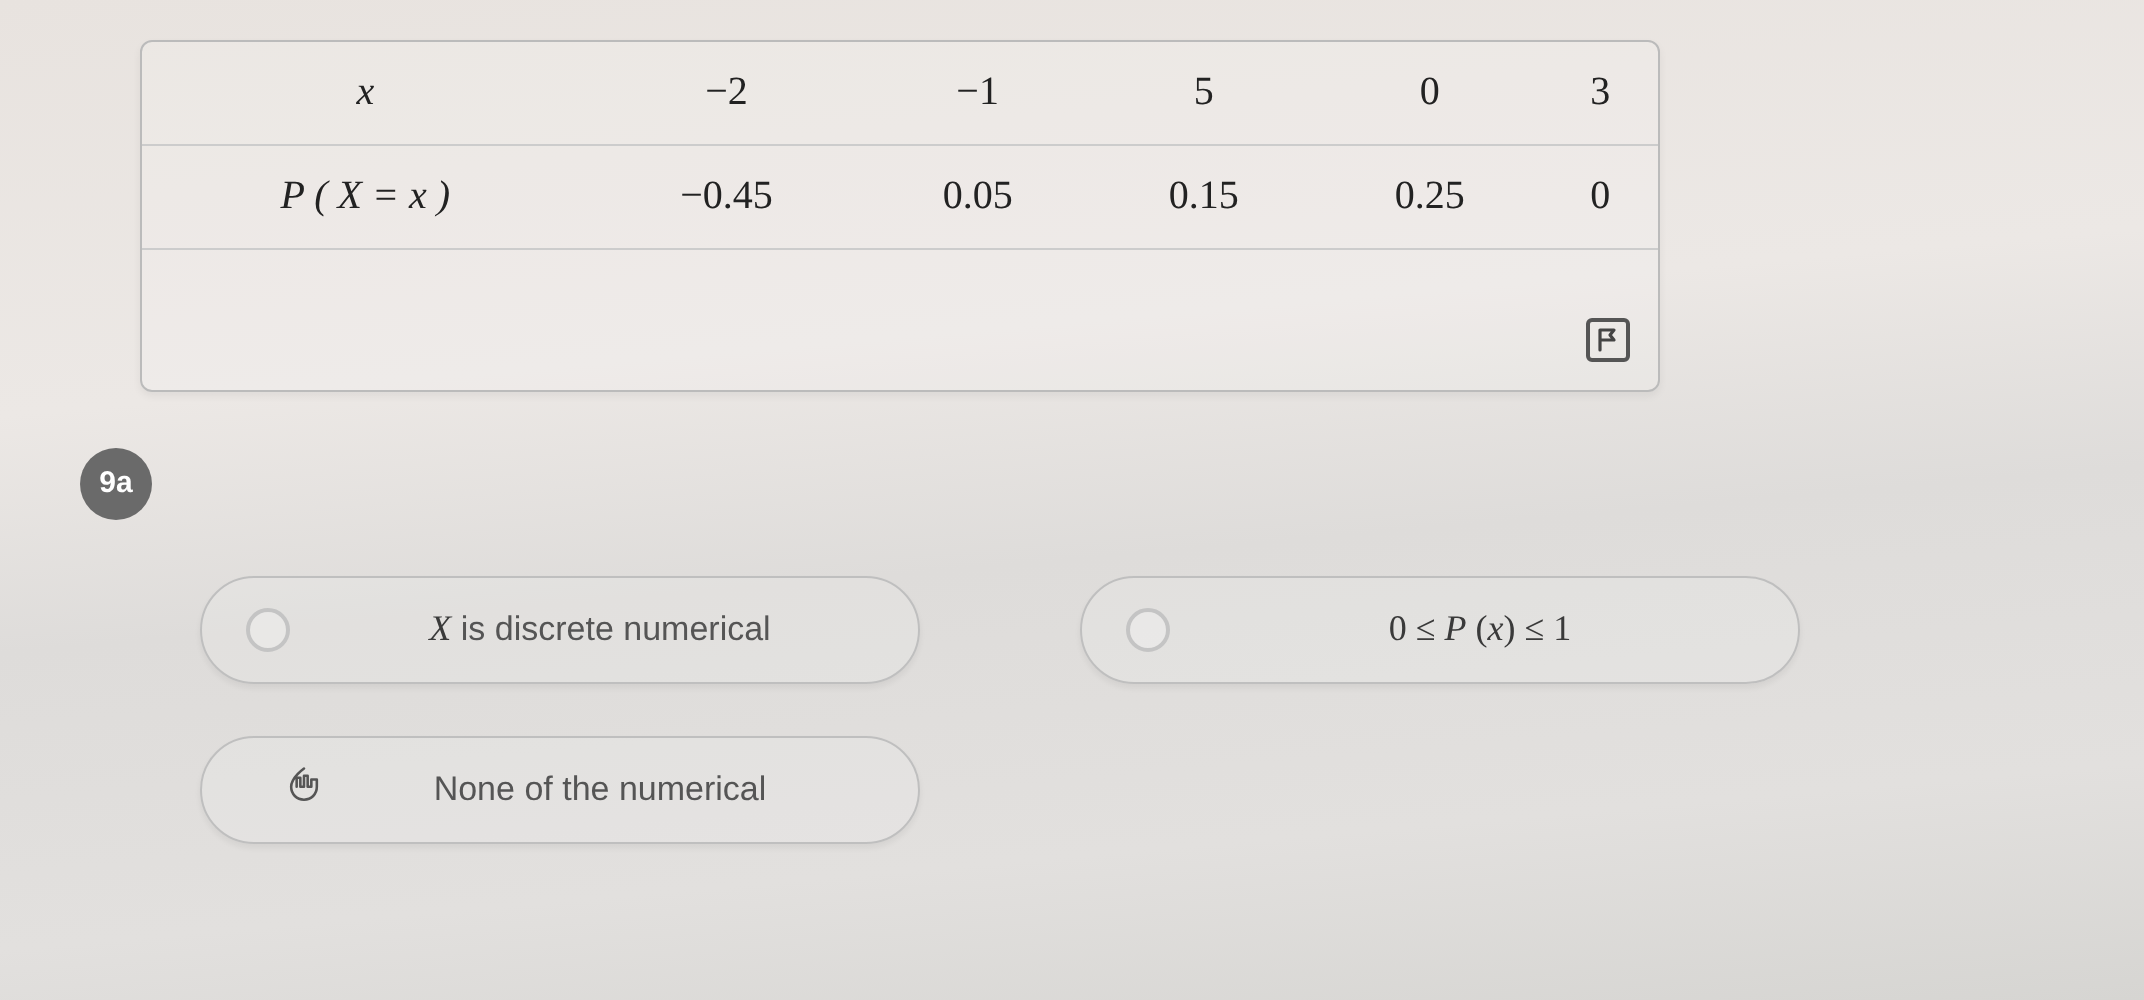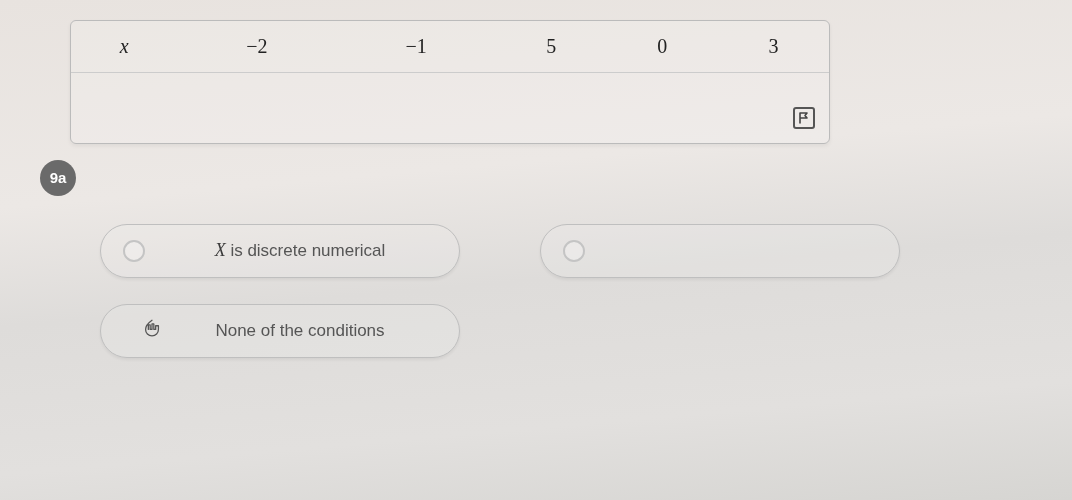--- a/index.html
+++ b/index.html
@@ -47,21 +47,21 @@
     border: 2px solid #555;
     border-radius: 3px;
     display: flex;
     align-items: center;
     justify-content: center;
   }
   .flag svg { width: 12px; height: 12px; }
   .question-row {
     display: flex;
     align-items: center;
-    margin-top: 16px;
+    margin-top: 28px;
     margin-left: 0;
   }
   .badge {
     width: 36px;
     height: 36px;
     border-radius: 50%;
     background: #6a6a6a;
     color: #fff;
     font-weight: 600;
     font-size: 15px;
@@ -136,20 +136,28 @@
     <table>
       <tbody>
           <tr>
         <td><span class="var">x</span></td>
         <td>−2</td>
         <td>−1</td>
         <td>5</td>
         <td>0</td>
         <td>3</td>
       </tr>
+      <tr>
+        <td><span class="var">P ( X = x )</span></td>
+        <td>−0.45</td>
+        <td>0.05</td>
+        <td>0.15</td>
+        <td>0.25</td>
+        <td>0</td>
+      </tr>
       <tr class="spacer-row">
             <td colspan="6"></td>
           </tr>
     </tbody>
       </table>
     <div class="flag">
       <svg viewBox="0 0 12 12">
         <path d="M2 1 L2 11 M2 1 L9 1 L7 3.5 L9 6 L2 6" fill="none" stroke="#444" stroke-width="1.6" stroke-linejoin="round" stroke-linecap="round"></path>
       </svg>
     </div>
@@ -164,26 +172,29 @@
     <div class="opt">
       <div class="radio"></div>
       <div class="content">
         <span class="var">X</span><span style="font-family:Arial,sans-serif;font-size:17px;color:#555;"> is discrete numerical</span>
       </div>
     </div>
 
 
     <div class="opt">
       <div class="radio"></div>
+      <div class="content">
+        0 ≤ <span class="var">P</span> (<span class="var">x</span>) ≤ 1
+      </div>
     </div>
 
     <div class="opt">
       <div class="cursor">
         <svg viewBox="0 0 24 24">
             <path d="M12 3 C12 3 5 8 5 13 C5 17 8 20 12 20 C16 20 19 17 19 13 L19 9 L16 9 L16 13 L14 13 L14 7 L12 7 L12 13 L10 13 L10 8 L8 8 L8 13" fill="none" stroke="#555" stroke-width="1.4" stroke-linecap="round" stroke-linejoin="round"></path>
           </svg>
       </div>
-      <div class="content sans" style="margin-left:40px;">None of the conditions</div>
+      <div class="content sans" style="margin-left:40px;">None of the numerical</div>
     </div>
 
   </div>
 
 </div>
 
 </body></html>

